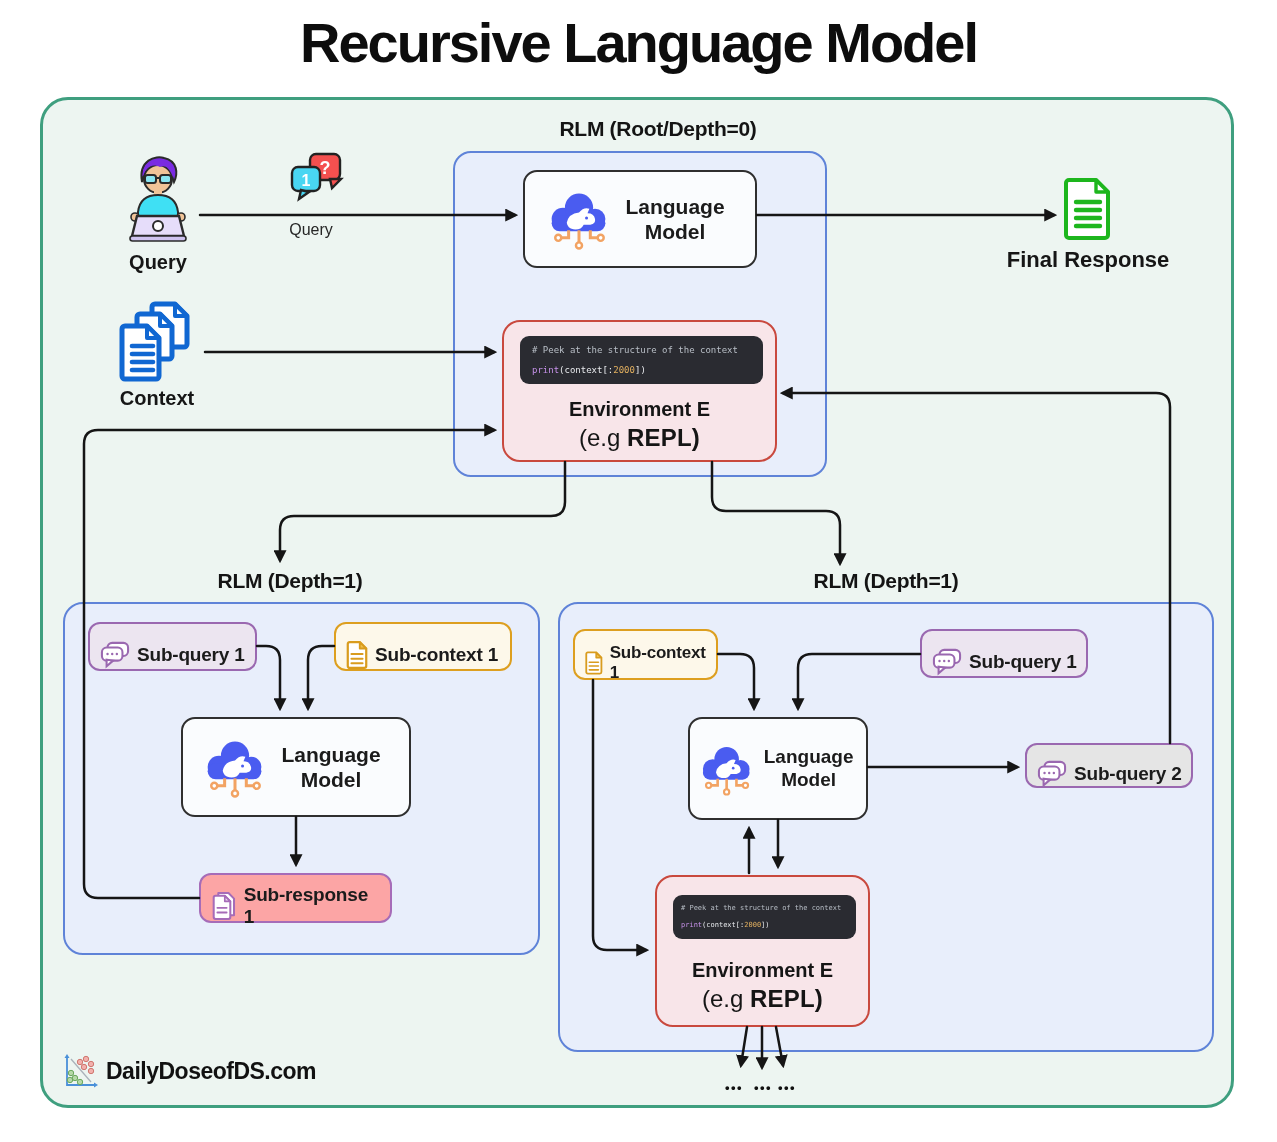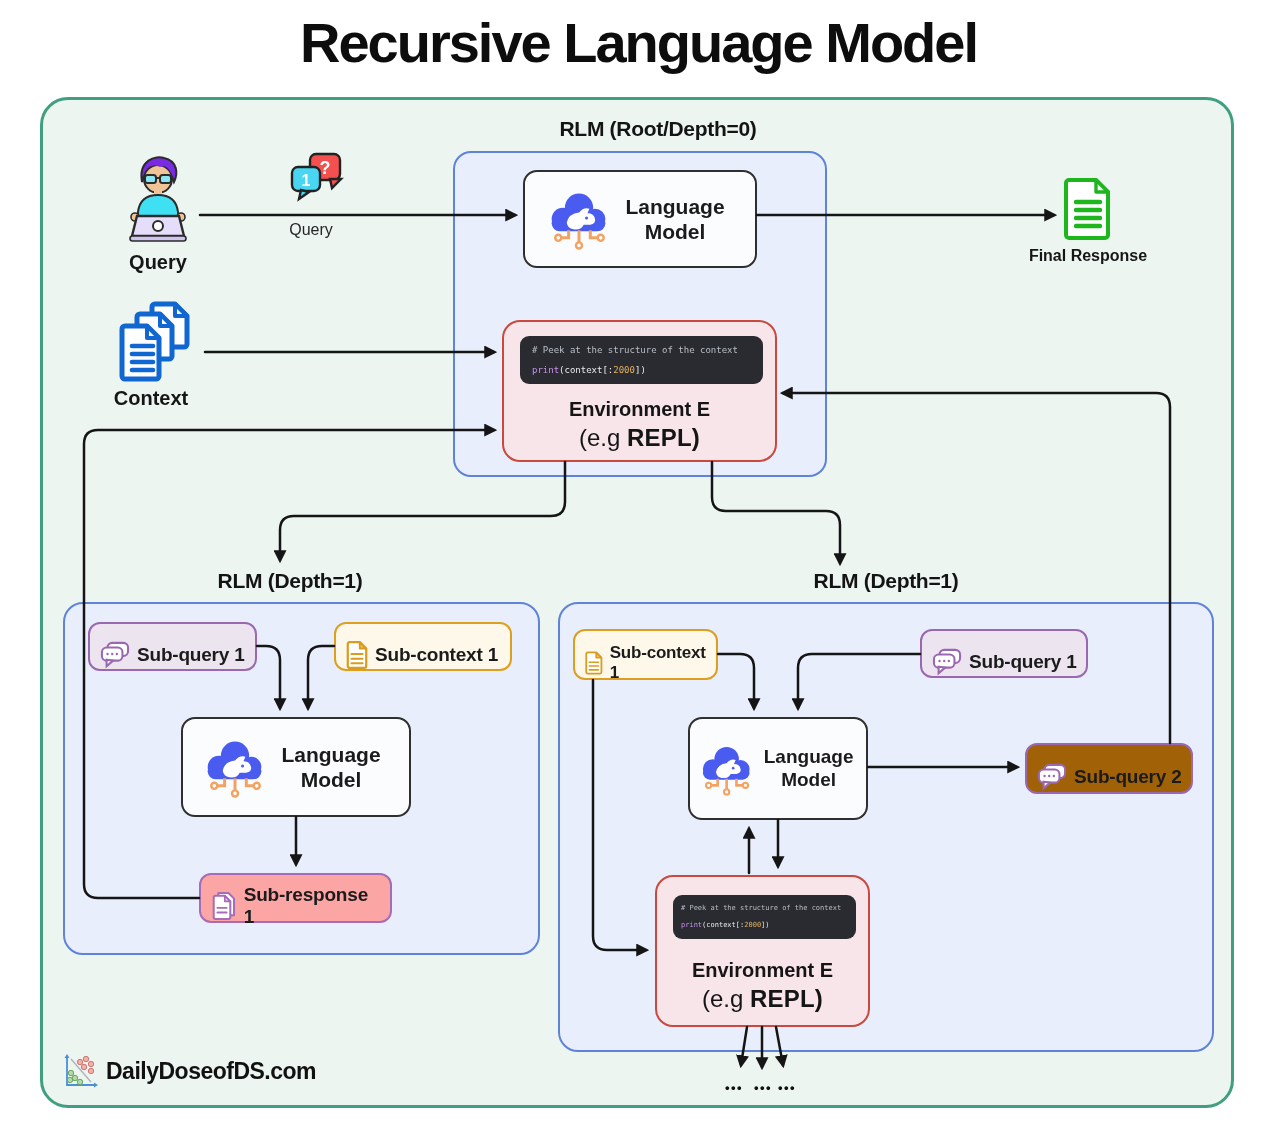--- a/index.html
+++ b/index.html
@@ -162,37 +162,37 @@
   <svg class="icon" style="position:absolute;left:1063px;top:176px;" width="50" height="64" viewBox="0 0 50 64">
     <path d="M6 4 h27 l12 12 v43 a3 3 0 0 1 -3 3 h-36 a3 3 0 0 1 -3 -3 v-52 a3 3 0 0 1 3 -3 z" fill="#ffffff" stroke="#1db61d" stroke-width="4" stroke-linejoin="round"></path>
     <path d="M33 4 l12 12 h-12 z" fill="#ffffff" stroke="#1db61d" stroke-width="3.4" stroke-linejoin="round"></path>
     <g stroke="#1db61d" stroke-width="4.4" stroke-linecap="round">
       <line x1="13" y1="26" x2="37" y2="26"></line>
         <line x1="13" y1="34" x2="37" y2="34"></line>
       <line x1="13" y1="42" x2="37" y2="42"></line>
         <line x1="13" y1="50" x2="37" y2="50"></line>
     </g>
   </svg>
-  <div class="io-label io-bold" style="left:988px;top:247px;width:200px;font-size:16px;">Final Response</div>
+  <div class="io-label io-bold" style="left:988px;top:247px;width:200px;font-size:22px;">Final Response</div>
 
   <svg class="icon" style="position:absolute;left:117px;top:300px;" width="80" height="86" viewBox="0 0 80 86">
     <g fill="#ffffff" stroke="#1067d2" stroke-width="5" stroke-linejoin="round">
       <path d="M38 4 h20 l12 12 v28 a3 3 0 0 1 -3 3 h-29 a3 3 0 0 1 -3 -3 v-37 a3 3 0 0 1 3 -3 z"></path>
       <path d="M23 14 h20 l12 12 v30 a3 3 0 0 1 -3 3 h-29 a3 3 0 0 1 -3 -3 v-39 a3 3 0 0 1 3 -3 z"></path>
       <path d="M8 26 h22 l12 12 v38 a3 3 0 0 1 -3 3 h-31 a3 3 0 0 1 -3 -3 v-47 a3 3 0 0 1 3 -3 z"></path>
     </g>
     <path d="M58 4 l12 12 h-12 z M43 14 l12 12 h-12 z M30 26 l12 12 h-12 z" fill="#ffffff" stroke="#1067d2" stroke-width="4" stroke-linejoin="round"></path>
     <g stroke="#1067d2" stroke-width="4.6" stroke-linecap="round">
       <line x1="15" y1="46" x2="36" y2="46"></line>
         <line x1="15" y1="54" x2="36" y2="54"></line>
       <line x1="15" y1="62" x2="36" y2="62"></line>
         <line x1="15" y1="70" x2="36" y2="70"></line>
     </g>
   </svg>
-  <div class="io-label io-bold" style="left:101px;top:387px;width:100px;">Context</div>
+  <div class="io-label io-bold" style="left:107px;top:387px;width:100px;">Context</div>
 
   <div class="rlm-label" style="left:190px;top:569px;width:200px;">RLM (Depth=1)</div>
   <div class="blue-box" style="left:63px;top:602px;width:477px;height:353px;"></div>
 
   <div class="chip chip-purple" style="left:88px;top:622px;width:169px;height:49px;">
     <svg class="icon" width="32" height="28" viewBox="0 0 34 30">
       <rect x="9" y="2" width="22" height="14" rx="5" fill="#ffffff" stroke="#9a68b0" stroke-width="2.2"></rect>
       <rect x="3" y="7" width="22" height="14" rx="5" fill="#ffffff" stroke="#9a68b0" stroke-width="2.2"></rect>
       <path d="M8 20 v7 l7 -6 z" fill="#ffffff" stroke="#9a68b0" stroke-width="2.2"></path>
       <circle cx="9" cy="14" r="1.3" fill="#9a68b0"></circle>
@@ -293,21 +293,21 @@
       </g>
       <g stroke="#f2a363" stroke-width="2.6" fill="#ffffff">
         <circle cx="13" cy="54" r="3.2"></circle>
           <circle cx="35" cy="62" r="3.2"></circle>
           <circle cx="58" cy="54" r="3.2"></circle>
       </g>
     </svg>
     <div class="lm-text">Language Model</div>
   </div>
 
-  <div class="chip chip-purple" style="left:1025px;top:743px;width:168px;height:51px;background:#a16207;">
+  <div class="chip chip-purple" style="left:1025px;top:743px;width:168px;height:45px;background:#e5e5e5;">
     <svg class="icon" width="32" height="28" viewBox="0 0 34 30">
       <rect x="9" y="2" width="22" height="14" rx="5" fill="#ffffff" stroke="#9a68b0" stroke-width="2.2"></rect>
       <rect x="3" y="7" width="22" height="14" rx="5" fill="#ffffff" stroke="#9a68b0" stroke-width="2.2"></rect>
       <path d="M8 20 v7 l7 -6 z" fill="#ffffff" stroke="#9a68b0" stroke-width="2.2"></path>
       <circle cx="9" cy="14" r="1.3" fill="#9a68b0"></circle>
         <circle cx="14" cy="14" r="1.3" fill="#9a68b0"></circle>
         <circle cx="19" cy="14" r="1.3" fill="#9a68b0"></circle>
     </svg>
     <span>Sub-query 2</span>
   </div>

